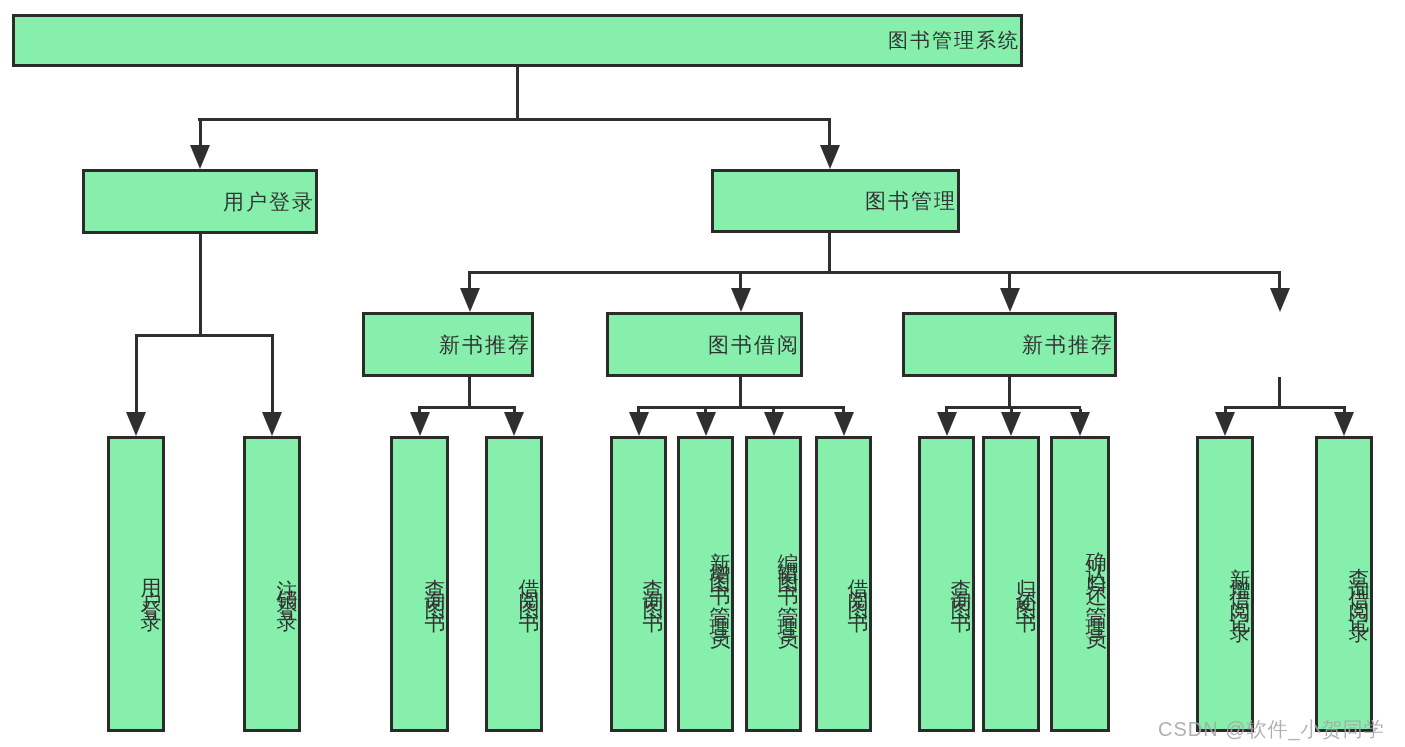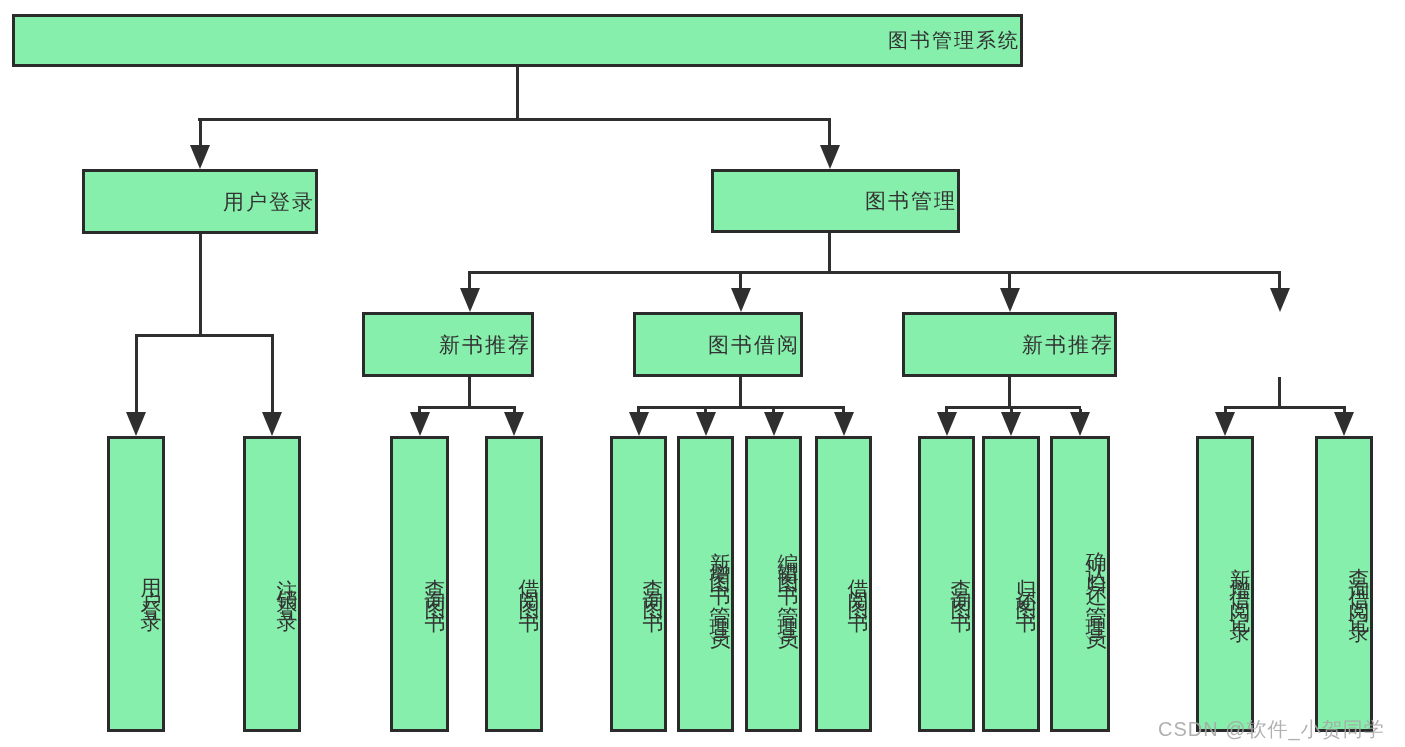--- a/index.html
+++ b/index.html
@@ -79,21 +79,21 @@
   <div class="ar" style="left:1008px;top:274px;height:14px">
       <div class="tip"></div>
     </div>
   <div class="ar" style="left:1278px;top:274px;height:14px">
       <div class="tip"></div>
     </div>
 
   <div class="node" style="left:362px;top:312px;width:172px;height:65px">
     <span class="hlabel">新书推荐</span>
   </div>
-  <div class="node" style="left:633px;top:312px;width:170px;height:65px">
+  <div class="node" style="left:606px;top:312px;width:197px;height:65px">
     <span class="hlabel">图书借阅</span>
   </div>
   <div class="node" style="left:902px;top:312px;width:215px;height:65px">
     <span class="hlabel">新书推荐</span>
   </div>
 
   <div class="vl" style="left:198.5px;top:234px;height:103px"></div>
   <div class="hl" style="left:134.5px;top:334px;width:139px"></div>
   <div class="ar" style="left:134.5px;top:337px;height:75px">
       <div class="tip"></div>

